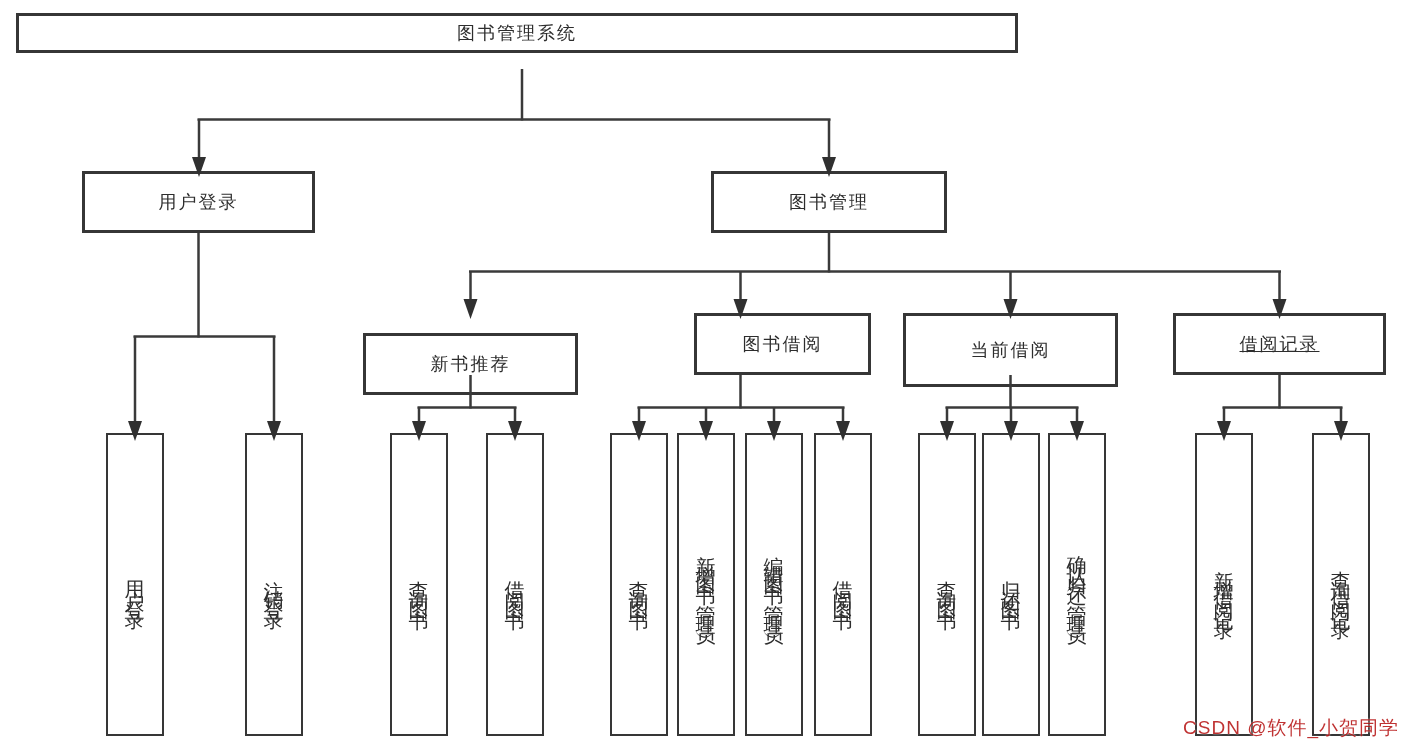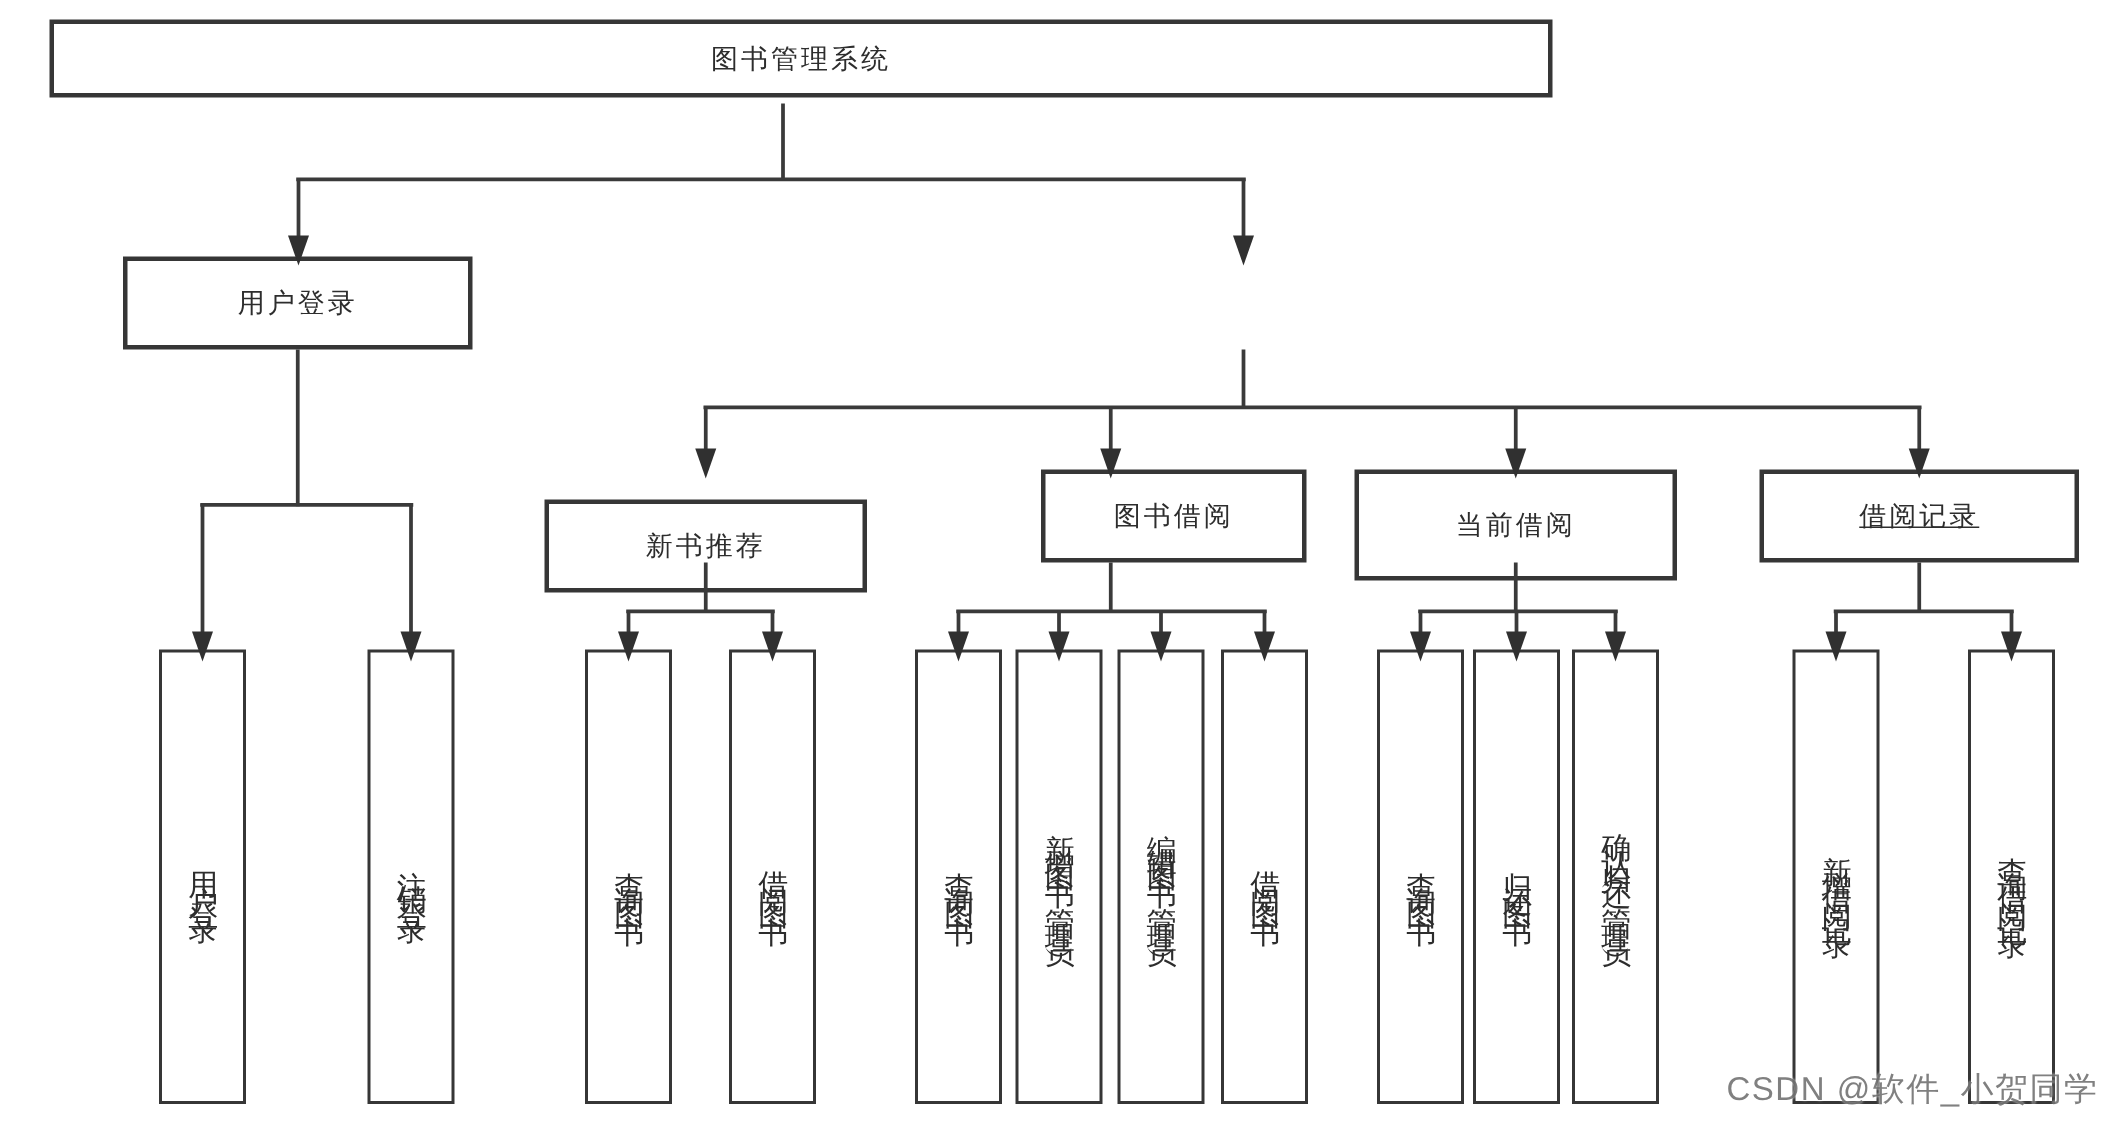--- a/index.html
+++ b/index.html
@@ -16,21 +16,21 @@
   .leaf{border:2px solid #363636;}
   .leaf .vtxt{
     writing-mode:vertical-rl;text-orientation:mixed;
     font-size:20px;letter-spacing:10px;line-height:1.1;white-space:nowrap;
   }
   .connectors{position:absolute;left:0;top:0;z-index:2;pointer-events:none;}
   .connectors line{stroke:#3a3a3a;stroke-width:2.5;}
   .connectors polygon{fill:#303030;}
   .watermark{
     position:absolute;right:6px;bottom:6px;z-index:3;
-    color:#737373;font-size:22px;letter-spacing:1px;opacity:.9;
+    color:#b91c1c;font-size:19px;letter-spacing:1px;opacity:.9;
     text-shadow:0 0 2px #ffffff;
   }
 </style>
 </head>
 <body>
 
 <div class="stage">
 
   <svg class="connectors" width="1405" height="747" viewBox="0 0 1405 747">
     <g>
@@ -94,23 +94,24 @@
     <g>
       <line x1="1279.5" y1="375" x2="1279.5" y2="408.5"></line>
       <line x1="1222.5" y1="407.5" x2="1342.5" y2="407.5"></line>
       <line x1="1224" y1="407" x2="1224" y2="424"></line>
       <line x1="1341" y1="407" x2="1341" y2="424"></line>
       <polygon points="1217,421 1231,421 1224,441"></polygon>
       <polygon points="1334,421 1348,421 1341,441"></polygon>
     </g>
   </svg>
 
-  <div class="node lvl" style="left:33px;top:13px;width:1002px;height:52px;">图书管理系统</div>
+  <div class="node lvl" style="left:16px;top:13px;width:1002px;height:40px;">图书管理系统</div>
 
   <div class="node lvl" style="left:82px;top:171px;width:233px;height:62px;">用户登录</div>
+  <div class="node lvl" style="left:711px;top:171px;width:236px;height:62px;">图书管理</div>
 
   <div class="node lvl" style="left:363px;top:313px;width:215px;height:62px;margin-top:20px;">新书推荐</div>
   <div class="node lvl" style="left:658px;top:313px;width:177px;height:62px;margin-left:36px;">图书借阅</div>
   <div class="node lvl" style="left:903px;top:313px;width:215px;height:74px;">当前借阅</div>
   <div class="node lvl" style="left:1173px;top:313px;width:213px;height:62px;text-decoration:underline;">借阅记录</div>
 
   <div class="node leaf" style="left:106px;top:433px;width:58px;height:303px;">
     <span class="vtxt">用户登录</span>
   </div>
   <div class="node leaf" style="left:245px;top:433px;width:58px;height:303px;">

